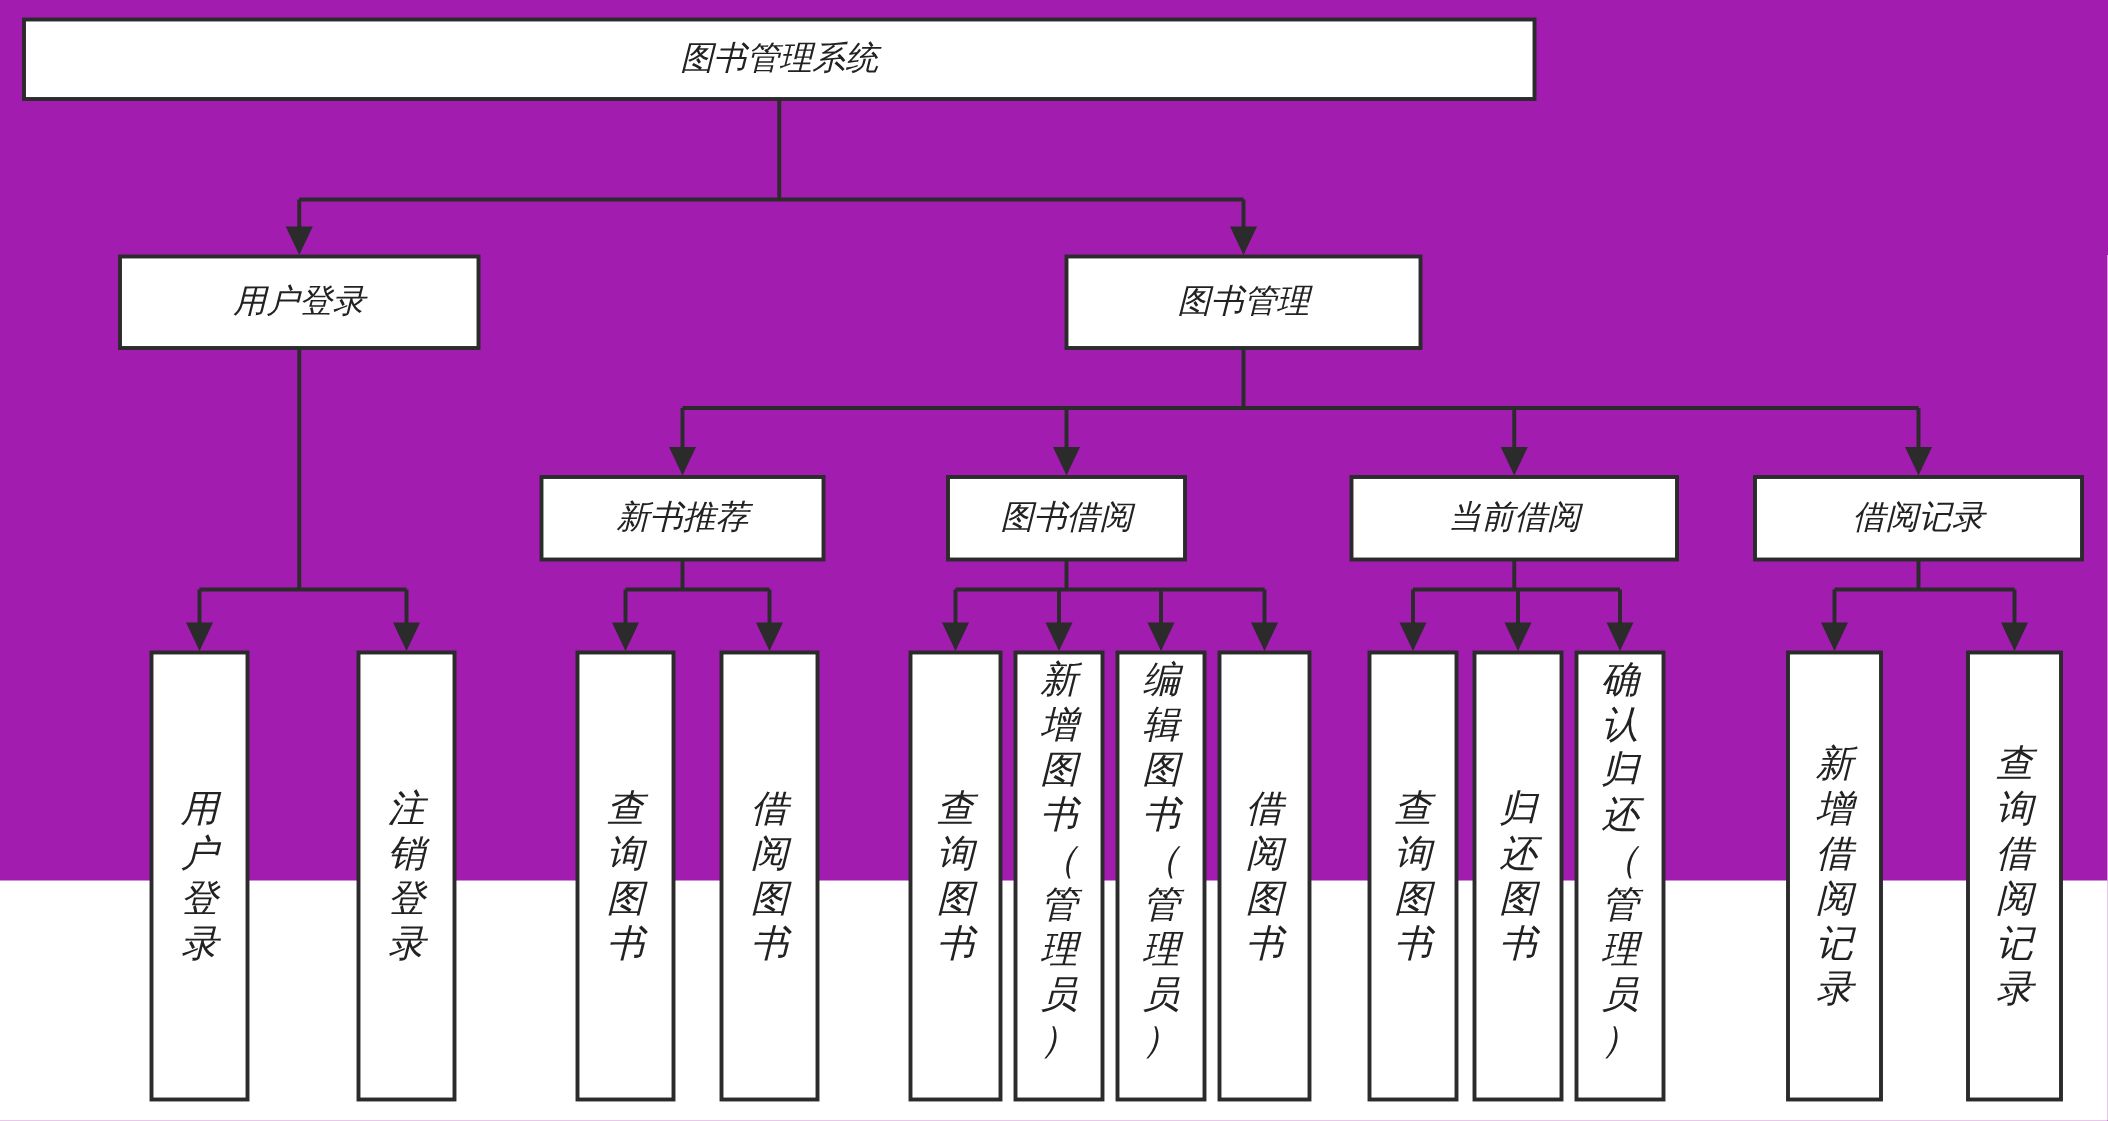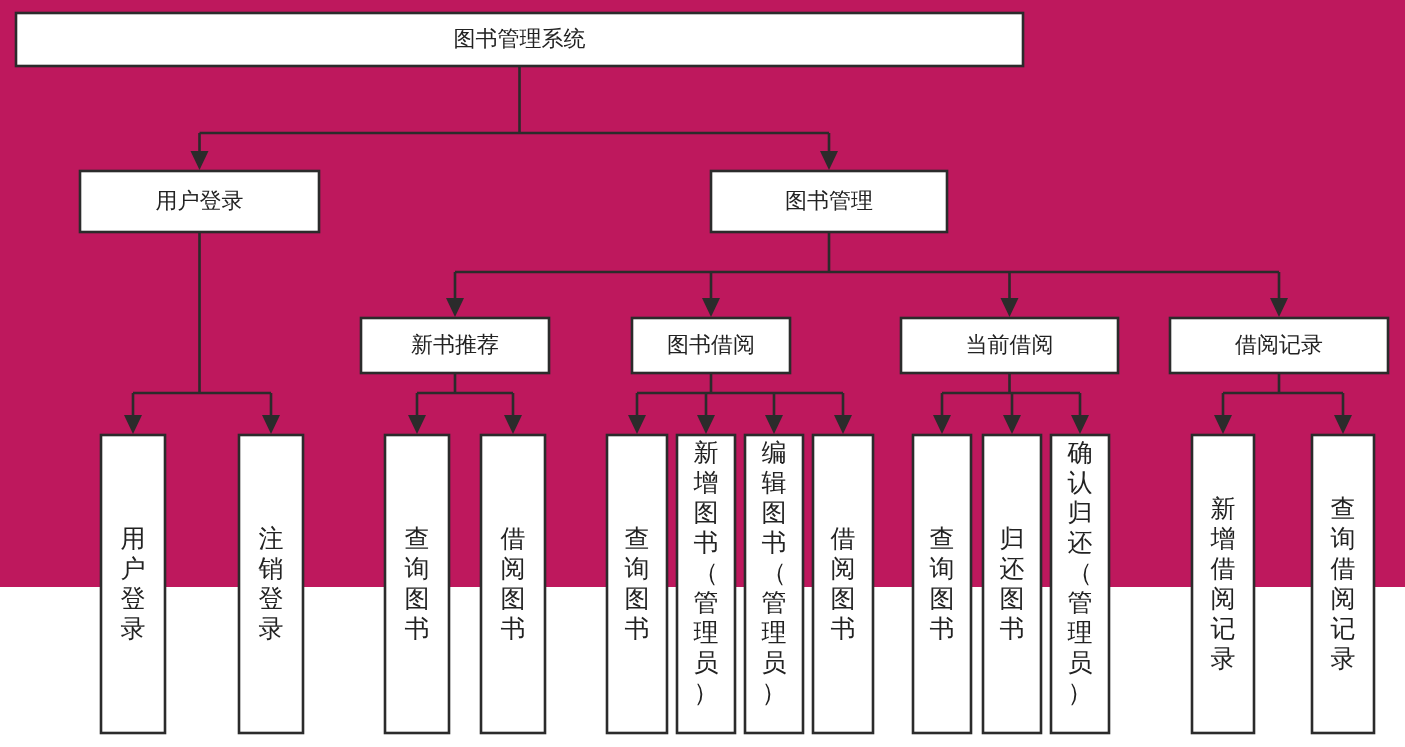--- a/index.html
+++ b/index.html
@@ -10,21 +10,22 @@
   body {
     width: 1405px;
     height: 747px;
     font-family: "Liberation Sans", "DejaVu Sans", sans-serif;
     overflow: hidden;
   }
   #diagram-root {
     position: relative;
     width: 1405px;
     height: 587px;
-    background: #be185d;
+    background: #a21caf;
+    font-style: italic;
   }
   svg.flow {
     position: absolute;
     top: 0; left: 0;
     width: 1405px;
     height: 747px;
     display: block;
   }
   .node-box {
     fill: #ffffff;

